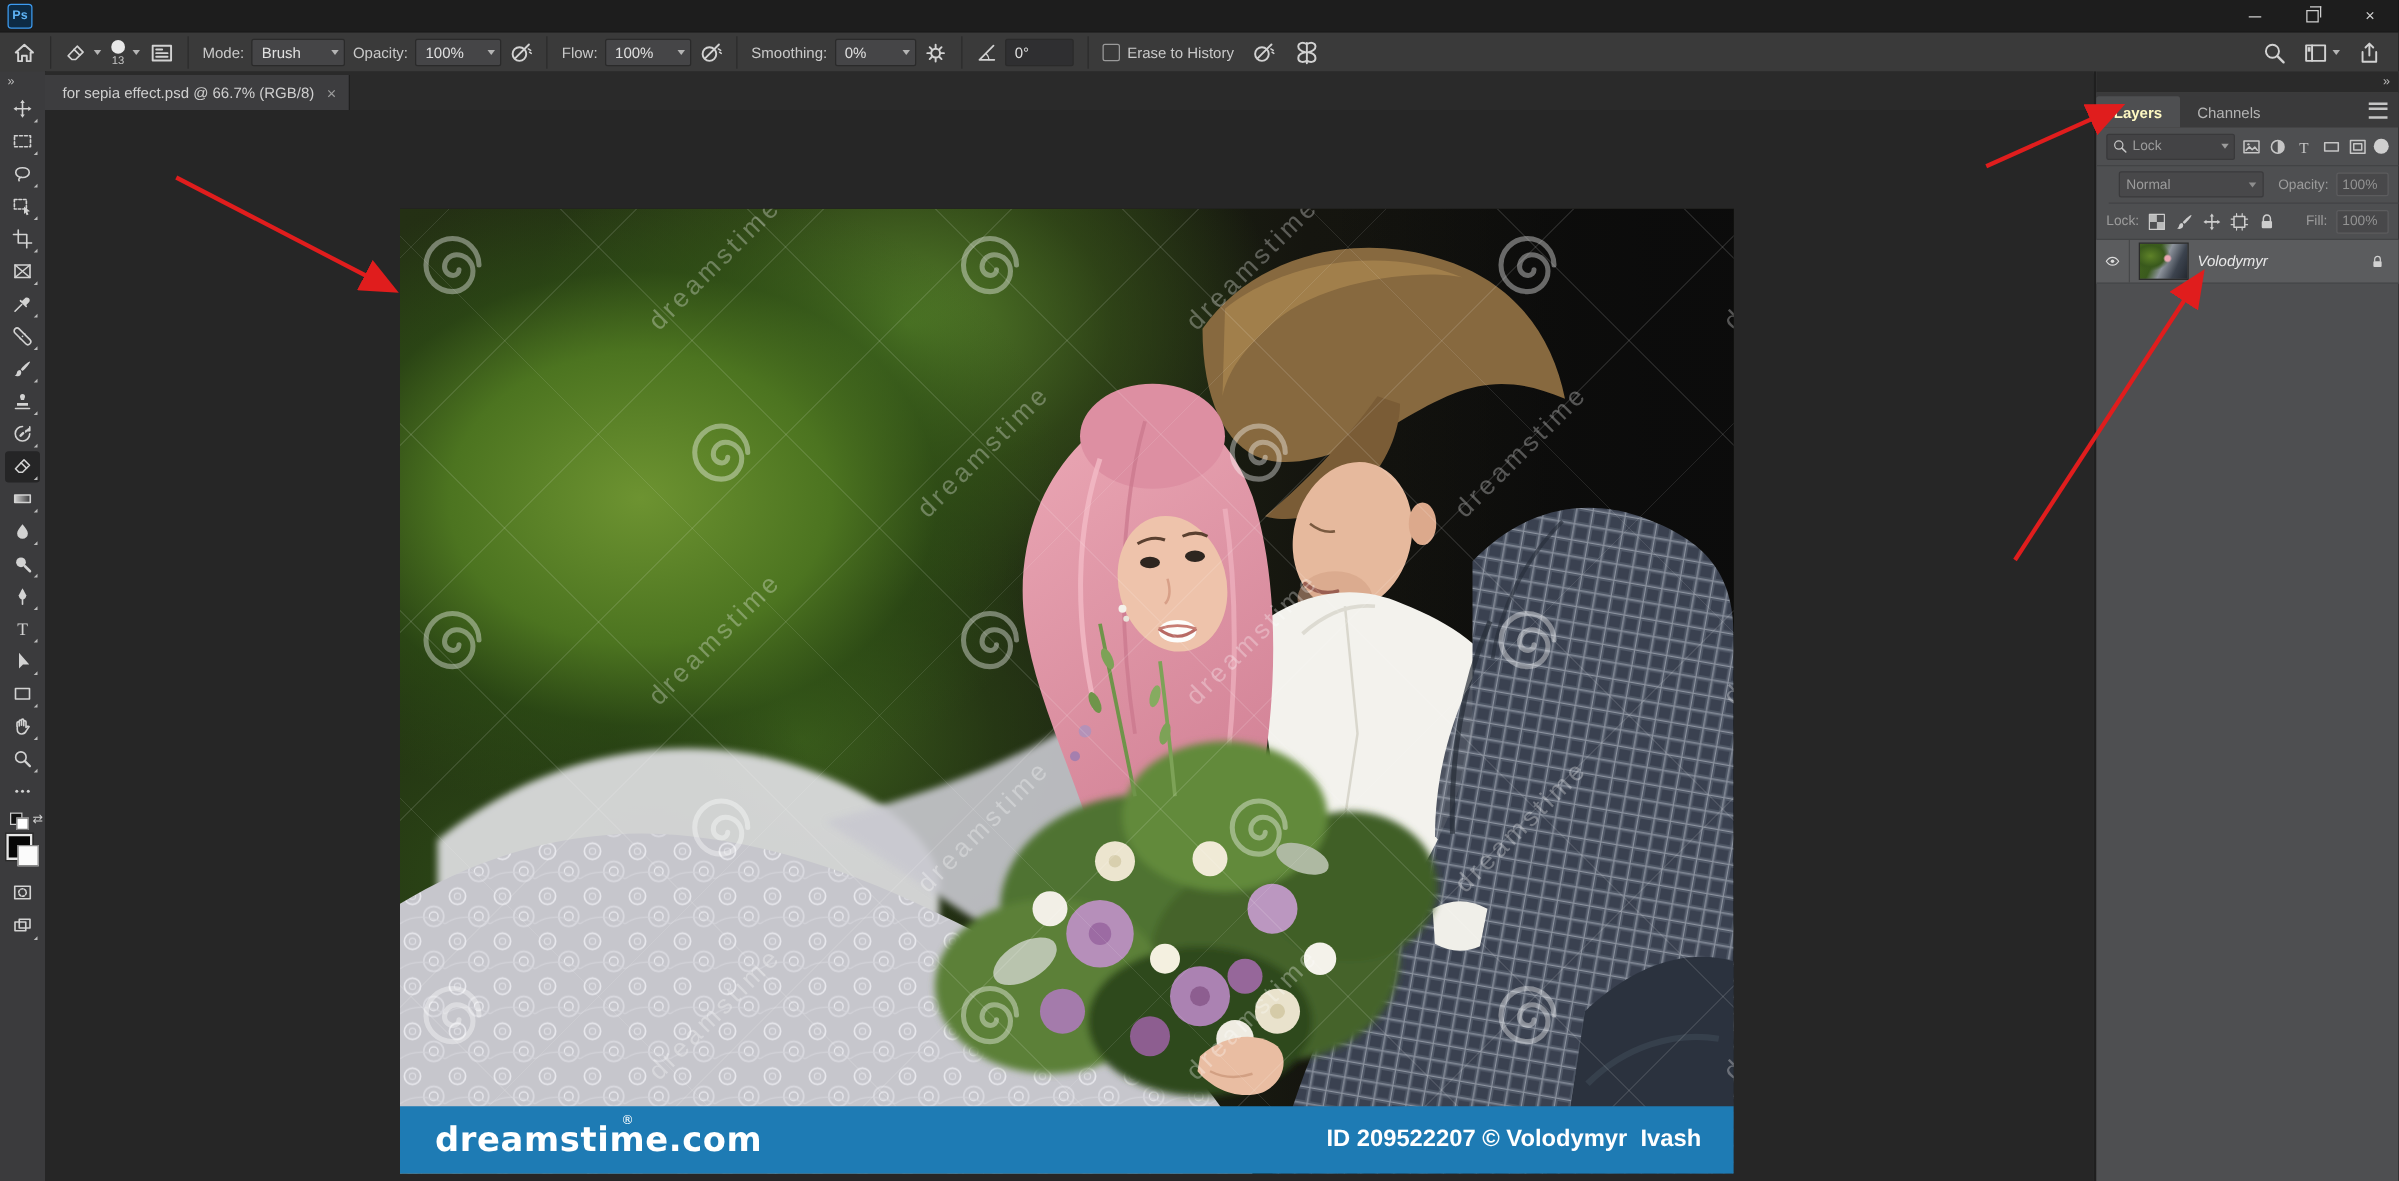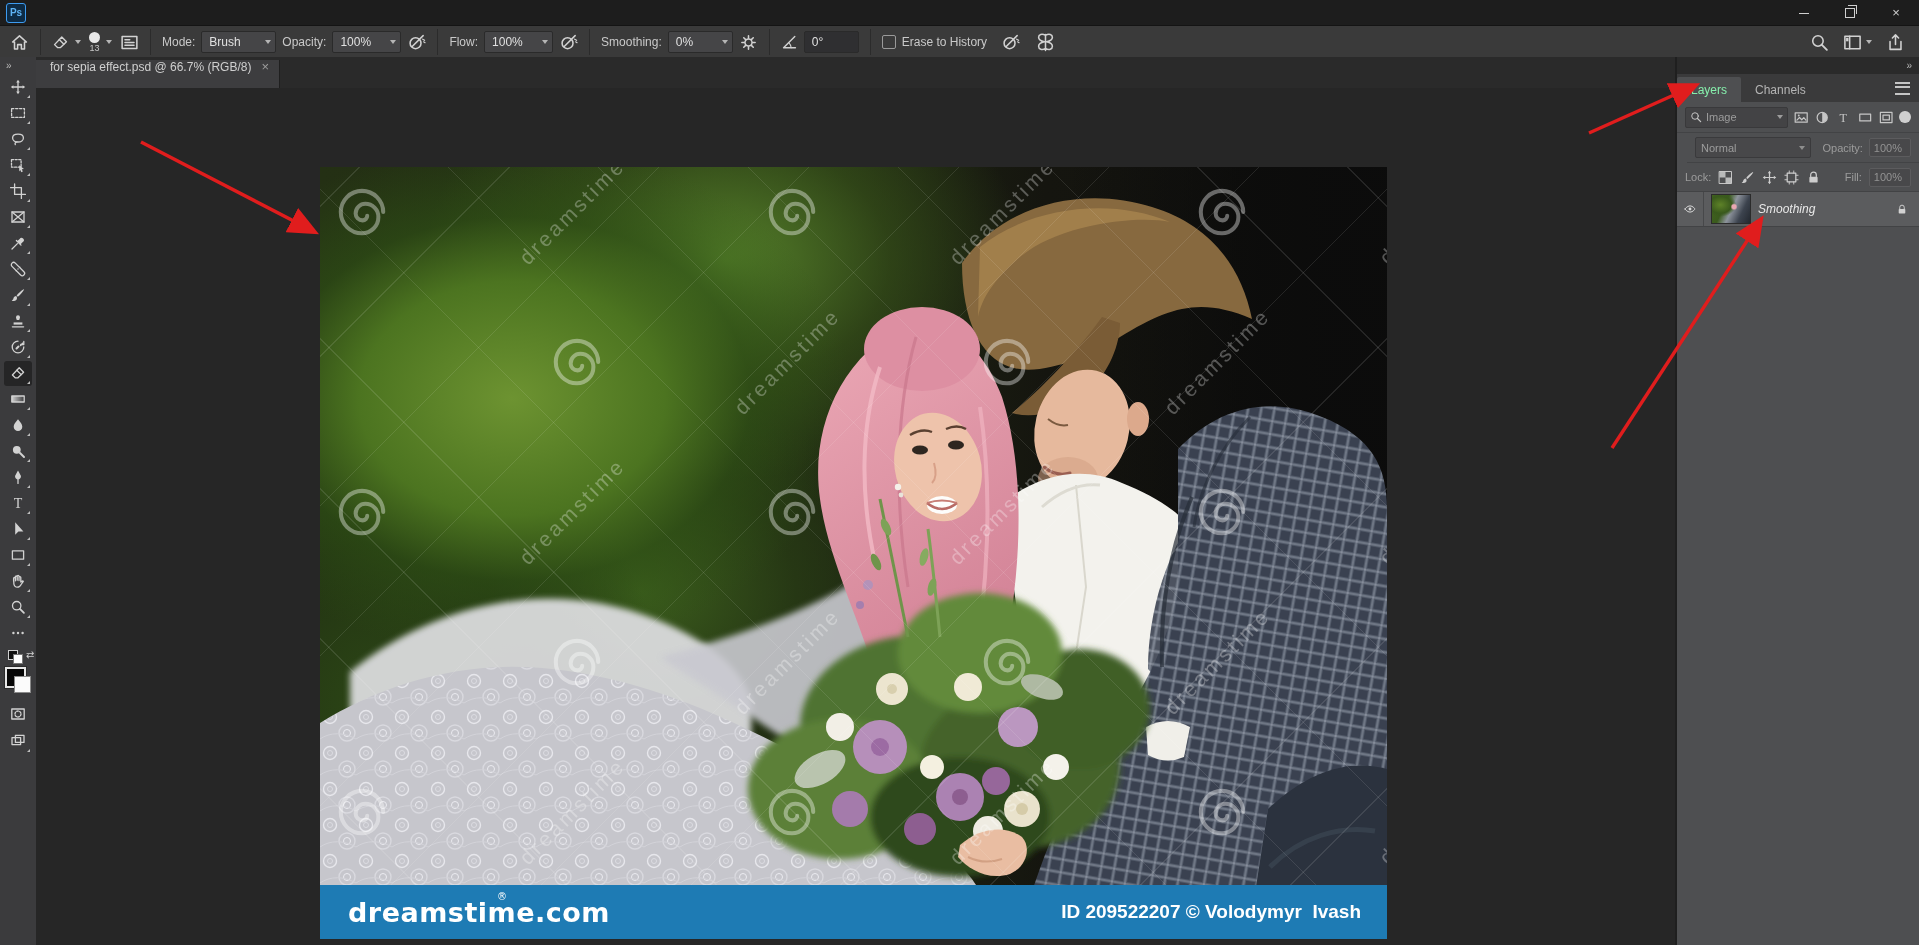--- a/index.html
+++ b/index.html
@@ -64,21 +64,21 @@
   .swatches{position:relative;width:26px;height:26px;margin-top:3px;}
   .fg{position:absolute;left:0;top:0;width:17px;height:17px;background:#060606;
     border:2px solid #e6e6e6;outline:1px solid #2a2a2a;}
   .bg2{position:absolute;right:0;bottom:0;width:15px;height:15px;background:#fbfbfb;
     border:1px solid #8a8a8a;}
   
   .docarea{left:36px;top:57px;width:1639px;height:888px;}
   .tabbar{position:absolute;left:0;top:0;width:100%;height:31px;background:#2a2a2a;
     display:flex;align-items:flex-end;}
   .doctab{height:28px;background:#3d3d3f;border-right:1px solid #1f1f1f;
-    display:flex;align-items:flex-start;gap:10px;padding:0 10px 0 14px;font-size:12px;
+    display:flex;align-items:center;gap:10px;padding:0 10px 0 14px;font-size:12px;
     color:#cfcfcf;}
   .doctab .close{color:#9d9d9d;font-size:13px;line-height:1;}
   .canvas{position:absolute;left:0;top:31px;width:100%;height:857px;background:#262626;
     overflow:hidden;}
   
   .photo{position:absolute;left:284px;top:79px;width:1067px;height:772px;overflow:hidden;
     background:#181a12;}
   .ph-bg{position:absolute;inset:0;
     background:
       radial-gradient(ellipse 340px 260px at 18% 30%, #6d9331 0%, #4c7420 45%, rgba(47,82,21,.6) 70%, rgba(24,26,18,0) 100%),
@@ -105,21 +105,21 @@
     white-space:pre;}
   
   .panel{left:1675px;top:57px;width:244px;height:888px;background:#4e4f51;
     border-left:2px solid #1f1f1f;box-sizing:border-box;font-size:11px;}
   .p-collapse{height:17px;background:#2a2a2a;display:flex;align-items:center;
     justify-content:flex-end;padding-right:8px;color:#b9b9b9;font-size:10px;
     letter-spacing:-1px;}
   .p-tabs{height:28px;background:#3a3a3b;display:flex;align-items:flex-end;}
   .p-tab{height:25px;display:flex;align-items:center;padding:0 14px;font-size:12px;
     color:#b4b4b4;}
-  .p-tab.active{background:#4e4f51;color:#86efac;font-weight:normal;border-radius:2px 2px 0 0;}
+  .p-tab.active{background:#4e4f51;color:#fef9c3;font-weight:bold;border-radius:2px 2px 0 0;}
   .p-menu{margin-left:auto;margin-right:9px;margin-bottom:7px;width:15px;height:9px;
     border-top:2px solid #c5c5c5;border-bottom:2px solid #c5c5c5;position:relative;}
   .p-menu::before{content:"";position:absolute;left:0;top:1.5px;width:100%;height:2px;
     background:#c5c5c5;}
   .p-row{display:flex;align-items:center;padding:0 8px;border-bottom:1px solid #424345;}
   .p-filter{height:30px;gap:5px;}
   .searchbox{width:96px;height:19px;background:#434345;border:1px solid #39393b;
     border-radius:2px;display:flex;align-items:center;gap:4px;padding:0 4px;color:#9c9c9c;}
   .searchbox .car{width:0;height:0;border-left:3px solid transparent;
     border-right:3px solid transparent;border-top:4px solid #9c9c9c;margin-left:auto;}
@@ -722,21 +722,21 @@
       <div class="p-menu"></div>
     </div>
   <div class="p-row p-filter">
     <div class="searchbox">
       <span class="f-ico" style="width:12px;height:12px;">
           <svg viewBox="0 0 16 16" width="100%" height="100%" fill="none" stroke="currentColor" stroke-width="1.3" stroke-linecap="round" stroke-linejoin="round">
             <circle cx="6.7" cy="6.7" r="4.4"></circle>
             <path d="M10 10l4.2 4.2" stroke-width="1.6"></path>
           </svg>
         </span>
-      <span>Image</span>
+      <span>Lock</span>
       <span class="car"></span>
     </div>
     <span class="f-ico">
         <svg viewBox="0 0 16 16" width="100%" height="100%" fill="none" stroke="currentColor" stroke-width="1.3" stroke-linecap="round" stroke-linejoin="round">
           <rect x="1.6" y="3" width="12.8" height="10"></rect>
           <path d="M3.4 10.8l2.8-2.8 2.4 2.4 2.2-2.2 2.2 2.6"></path>
           <circle cx="5.4" cy="5.8" r="1" fill="currentColor" stroke="none"></circle>
         </svg>
       </span>
     <span class="f-ico">
@@ -815,21 +815,21 @@
   <div class="layer-row">
     <div class="eye-cell">
       <span class="i">
           <svg viewBox="0 0 16 16" width="100%" height="100%" fill="none" stroke="currentColor" stroke-width="1.3" stroke-linecap="round" stroke-linejoin="round">
             <path d="M1.4 8s2.6-4.2 6.6-4.2S14.6 8 14.6 8s-2.6 4.2-6.6 4.2S1.4 8 1.4 8z"></path>
             <circle cx="8" cy="8" r="1.9" fill="currentColor" stroke="none"></circle>
           </svg>
         </span>
     </div>
     <div class="thumb"></div>
-    <span class="layer-name">Smoothing</span>
+    <span class="layer-name">Volodymyr</span>
     <span class="layer-lock">
         <svg viewBox="0 0 16 16" width="100%" height="100%" fill="none" stroke="currentColor" stroke-width="1.3" stroke-linecap="round" stroke-linejoin="round">
           <path d="M5 7.2V5.2a3 3 0 016 0v2"></path>
           <rect x="3.6" y="7.2" width="8.8" height="6.2" fill="currentColor" stroke="none" rx="1"></rect>
         </svg>
       </span>
   </div>
 </div>
 
 <svg class="abs ann" id="annsvg" viewBox="0 0 1919 945">

